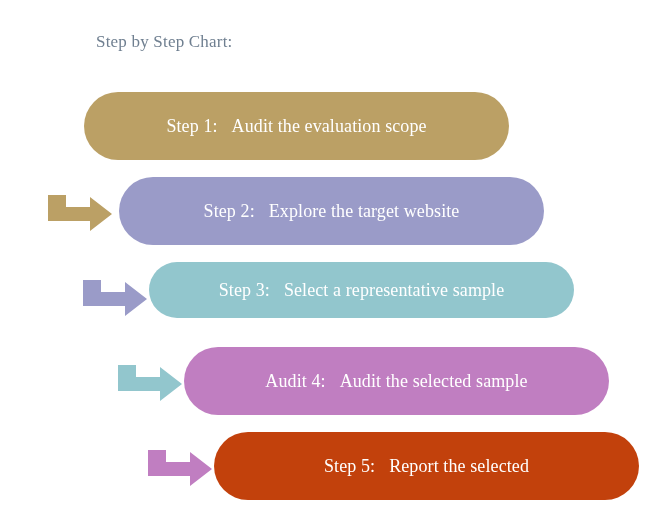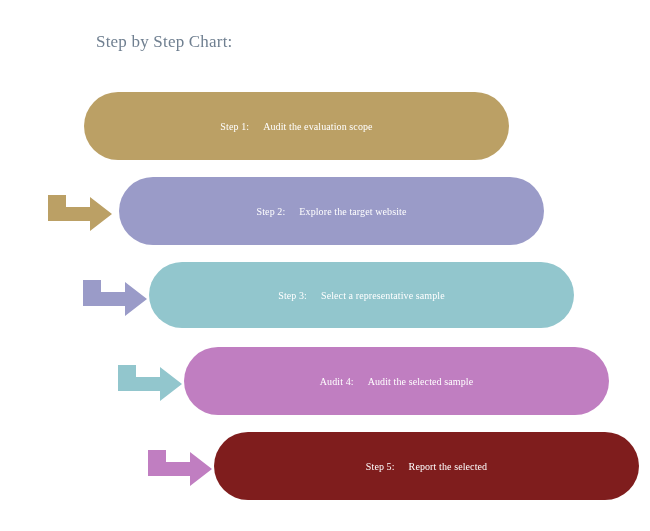--- a/index.html
+++ b/index.html
@@ -43,21 +43,21 @@
     height: 68px;
     border-radius: 34px;
     display: flex;
     align-items: center;
     justify-content: center;
     box-sizing: border-box;
   }
 
   .step-label {
     color: #ffffff;
-    font-size: 10px;
+    font-size: 18px;
     white-space: nowrap;
     letter-spacing: 0.1px;
     display: flex;
     align-items: baseline;
   }
   .step-num {
     margin-right: 14px;
   }
 
   .arrow {
@@ -89,39 +89,39 @@
   <div class="step-row" id="row-2" style="left: 119px; top: 177px; width: 425px; height: 84px;">
     <div class="step-bar" id="bar-2" style="width: 425px; height: 68px; border-radius: 34px; background: rgb(154, 155, 200);">
       <span class="step-label" style="color: rgb(255, 255, 255);">
         <span class="step-num">Step 2:</span>
         <span class="step-text">Explore the target website</span>
       </span>
     </div>
   </div>
 
   <div class="step-row" id="row-3" style="left: 149px; top: 262px; width: 425px; height: 68px;">
-    <div class="step-bar" id="bar-3" style="width: 425px; height: 66px; border-radius: 34px; background: rgb(146, 198, 205);">
+    <div class="step-bar" id="bar-3" style="width: 425px; height: 56px; border-radius: 34px; background: rgb(146, 198, 205);">
       <span class="step-label" style="color: rgb(255, 255, 255);">
         <span class="step-num">Step 3:</span>
         <span class="step-text">Select a representative sample</span>
       </span>
     </div>
   </div>
 
   <div class="step-row" id="row-4" style="left: 184px; top: 347px; width: 425px; height: 68px;">
     <div class="step-bar" id="bar-4" style="width: 425px; height: 68px; border-radius: 34px; background: rgb(192, 126, 193);">
       <span class="step-label" style="color: rgb(255, 255, 255);">
         <span class="step-num">Audit 4:</span>
         <span class="step-text">Audit the selected sample</span>
       </span>
     </div>
   </div>
 
   <div class="step-row" id="row-5" style="left: 214px; top: 432px; width: 425px; height: 68px;">
-    <div class="step-bar" id="bar-5" style="width: 425px; height: 68px; border-radius: 34px; background: #7f1d1d;">
+    <div class="step-bar" id="bar-5" style="width: 425px; height: 68px; border-radius: 34px; background: #c2410c;">
       <span class="step-label" style="color: rgb(255, 255, 255);">
         <span class="step-num">Step 5:</span>
         <span class="step-text">Report the selected</span>
       </span>
     </div>
   </div>
 
   <div class="arrow" id="arrow-1" style="left: 46px; top: 193px;">
     <svg width="68" height="42" viewBox="0 0 68 42" aria-hidden="true">
       <path d="M2 2 H20 V14 H44 V4 L66 21 L44 38 V28 H2 Z" fill="#bba065"></path>

